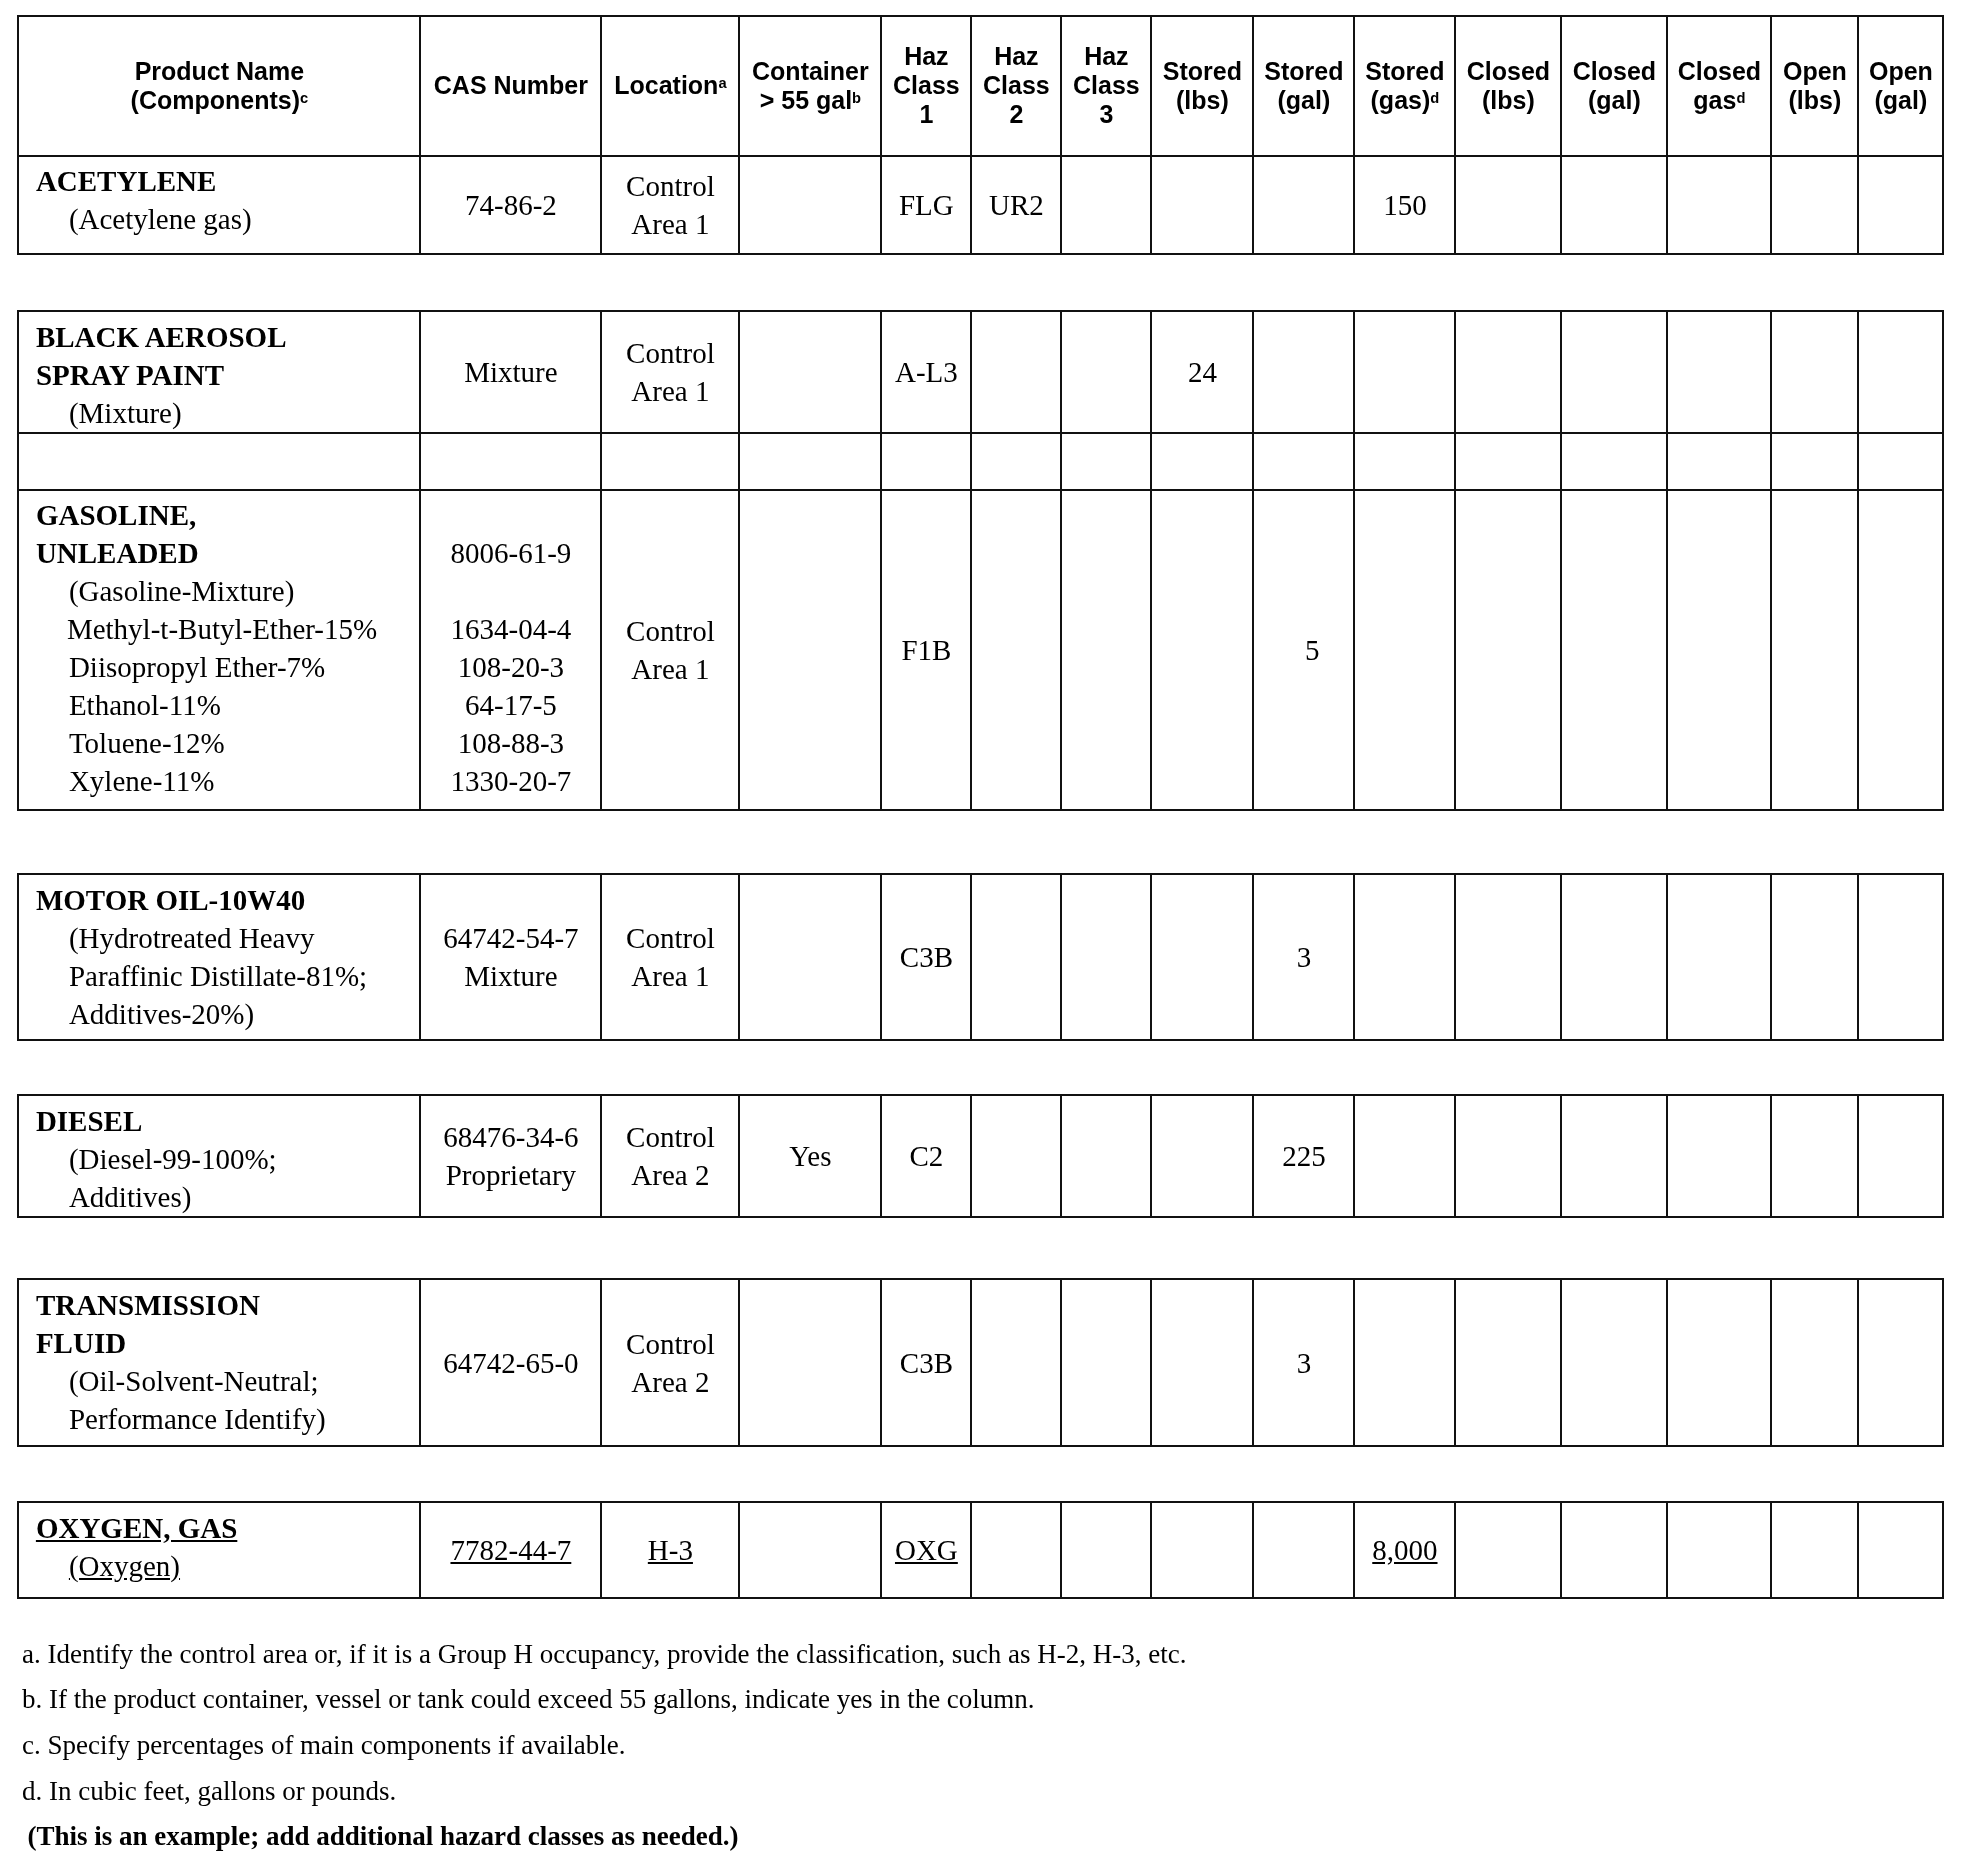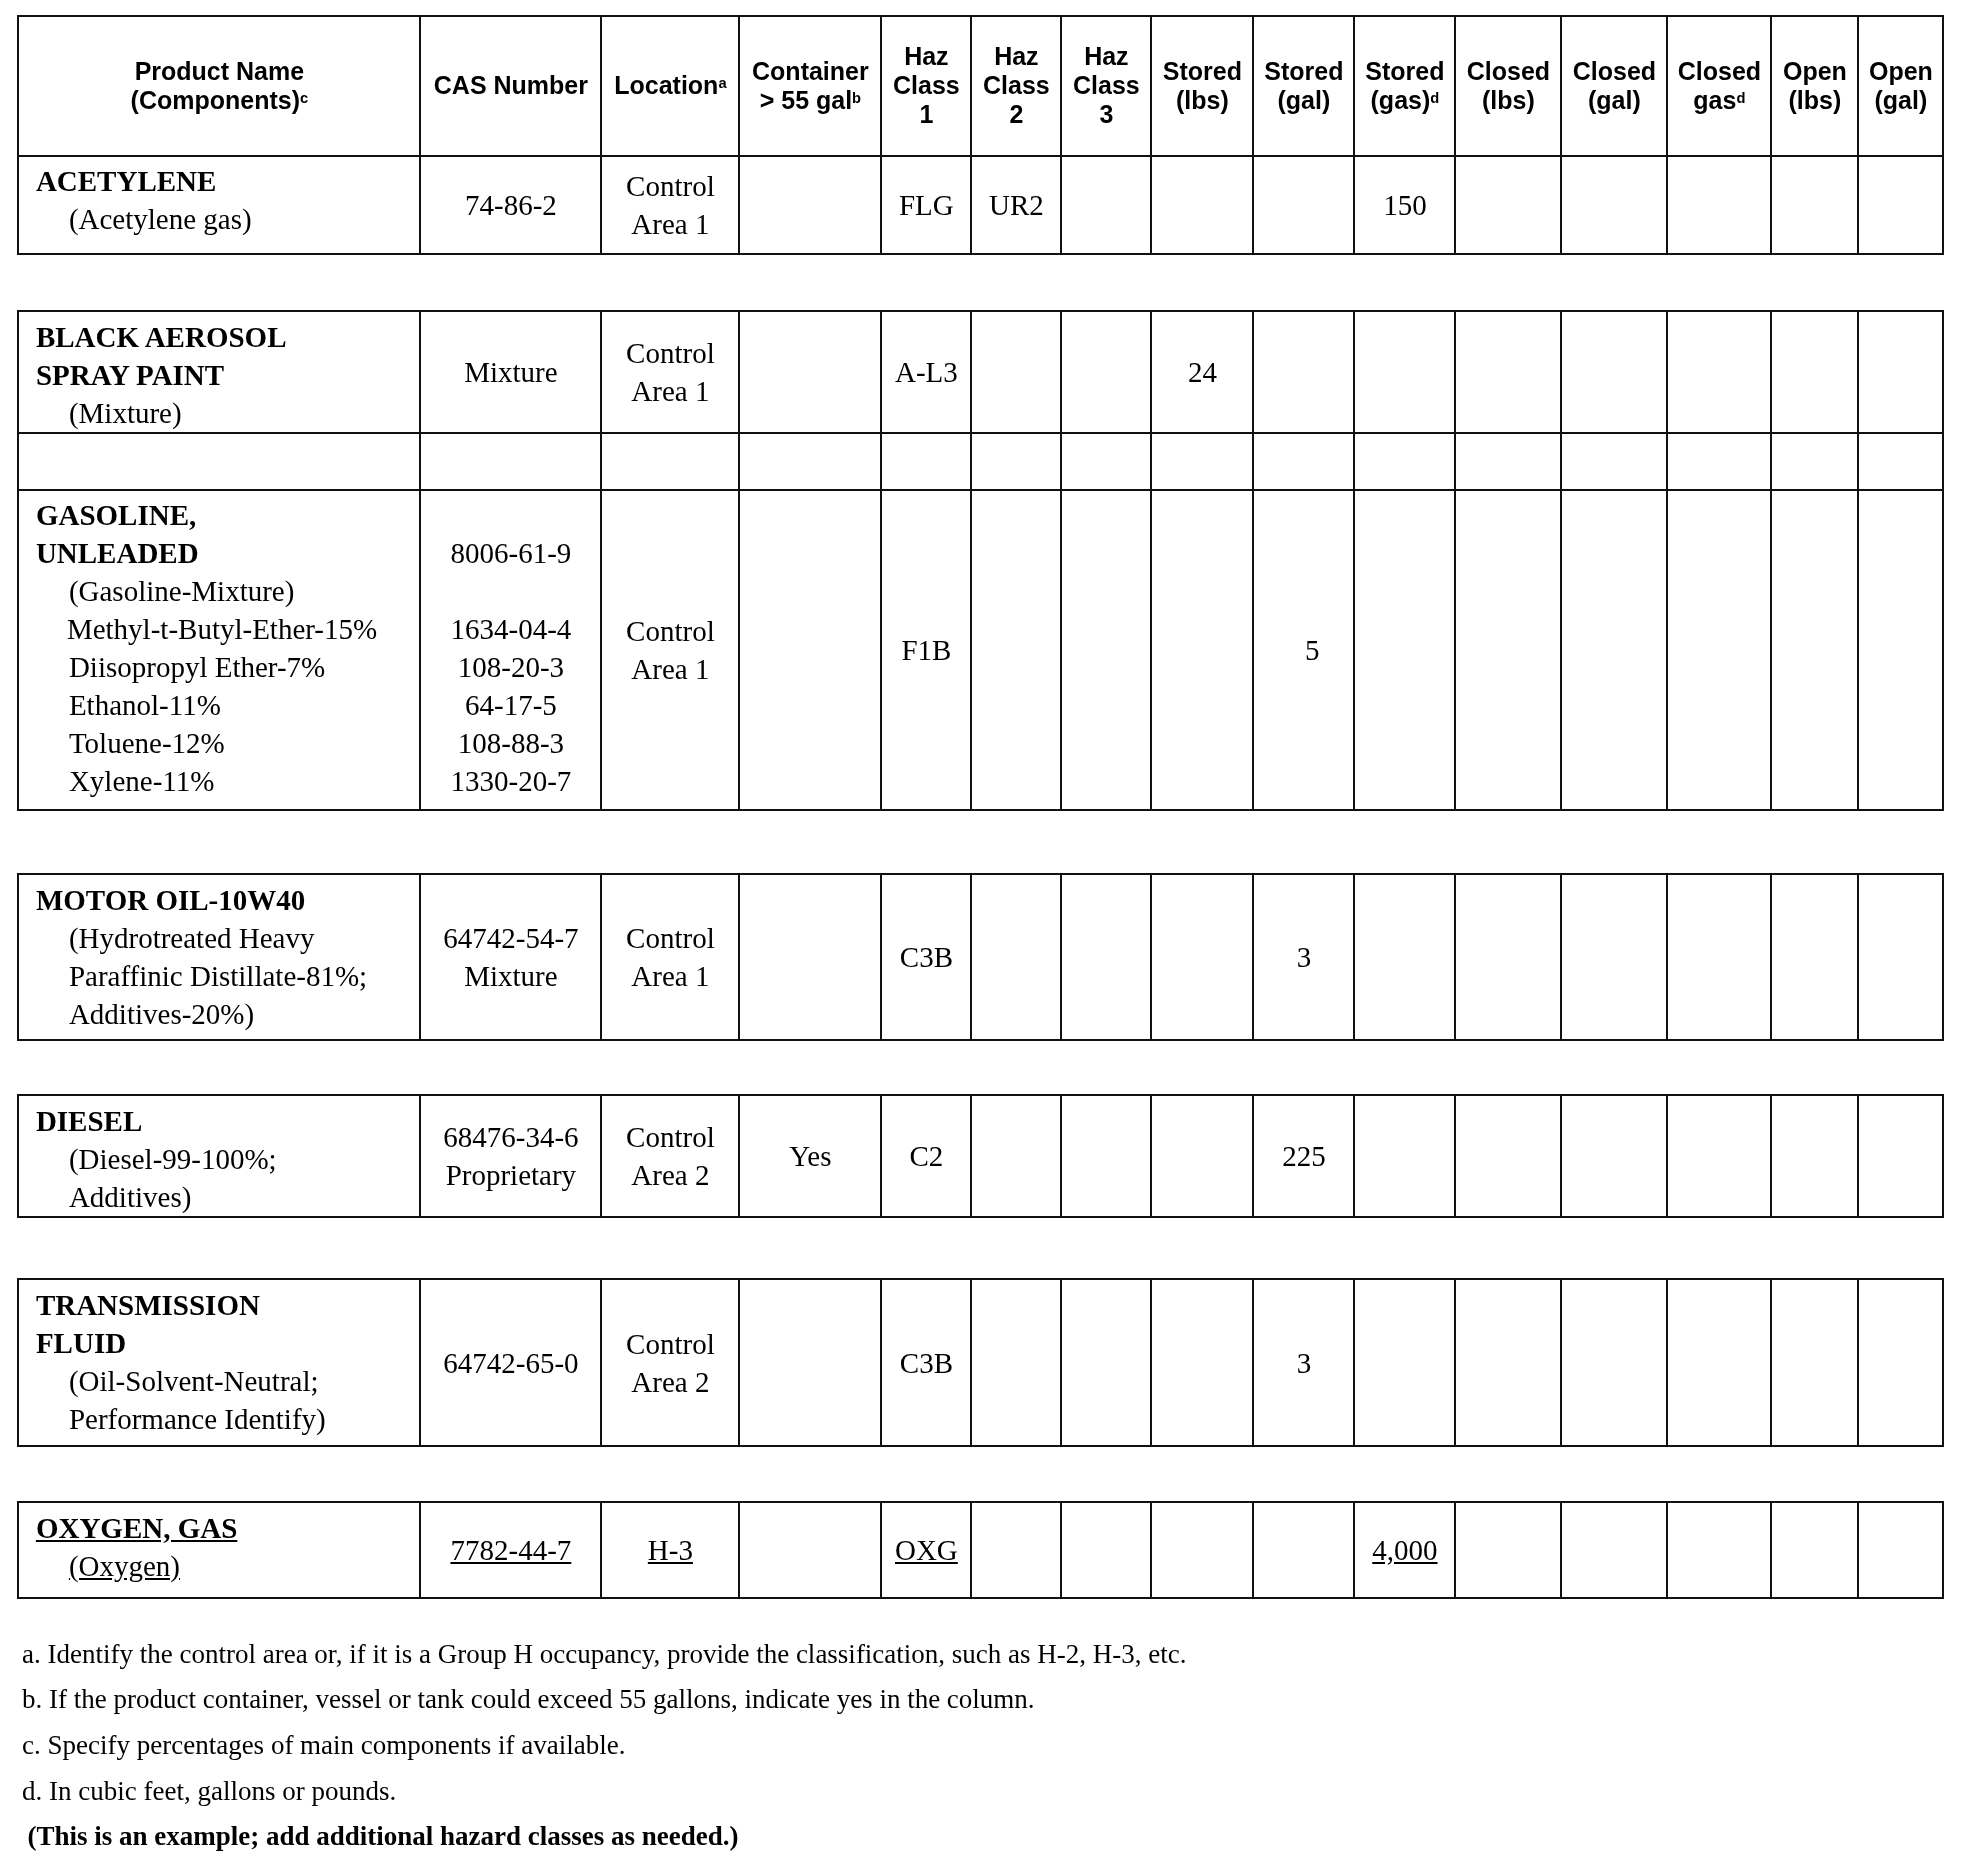--- a/index.html
+++ b/index.html
@@ -334,21 +334,21 @@
       <span class="comp">(Oxygen)</span>
     </td>
     <td class="cas">7782-44-7</td>
     <td>H-3</td>
     <td></td>
     <td>OXG</td>
     <td></td>
     <td></td>
     <td></td>
     <td></td>
-    <td>4,000</td>
+    <td>8,000</td>
     <td></td>
     <td></td>
     <td></td>
     <td></td>
     <td></td>
   </tr>
 </tbody>
   </table>
 
 <div class="foot" style="top:1639px;">a.  Identify the control area or, if it is a Group H occupancy, provide the classification, such as H-2, H-3, etc.</div>

